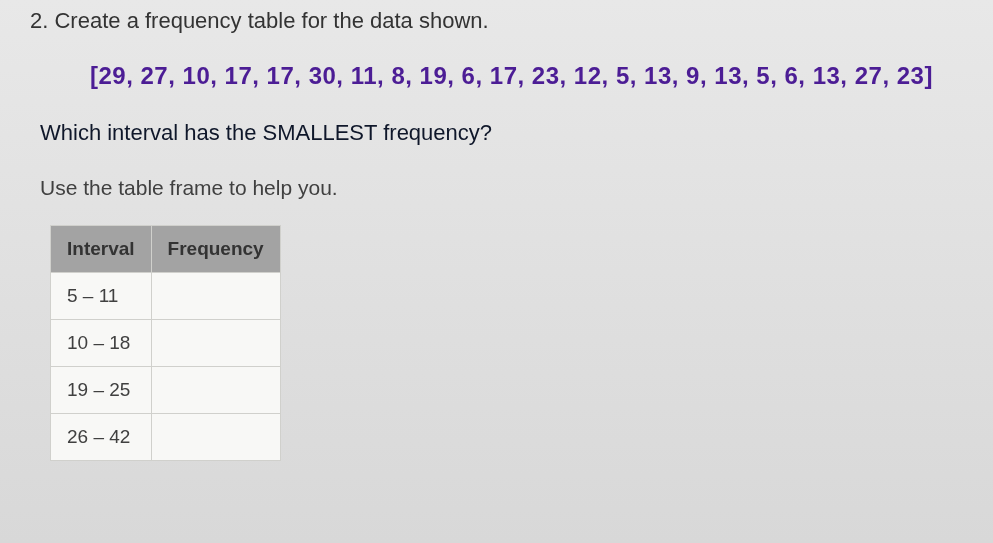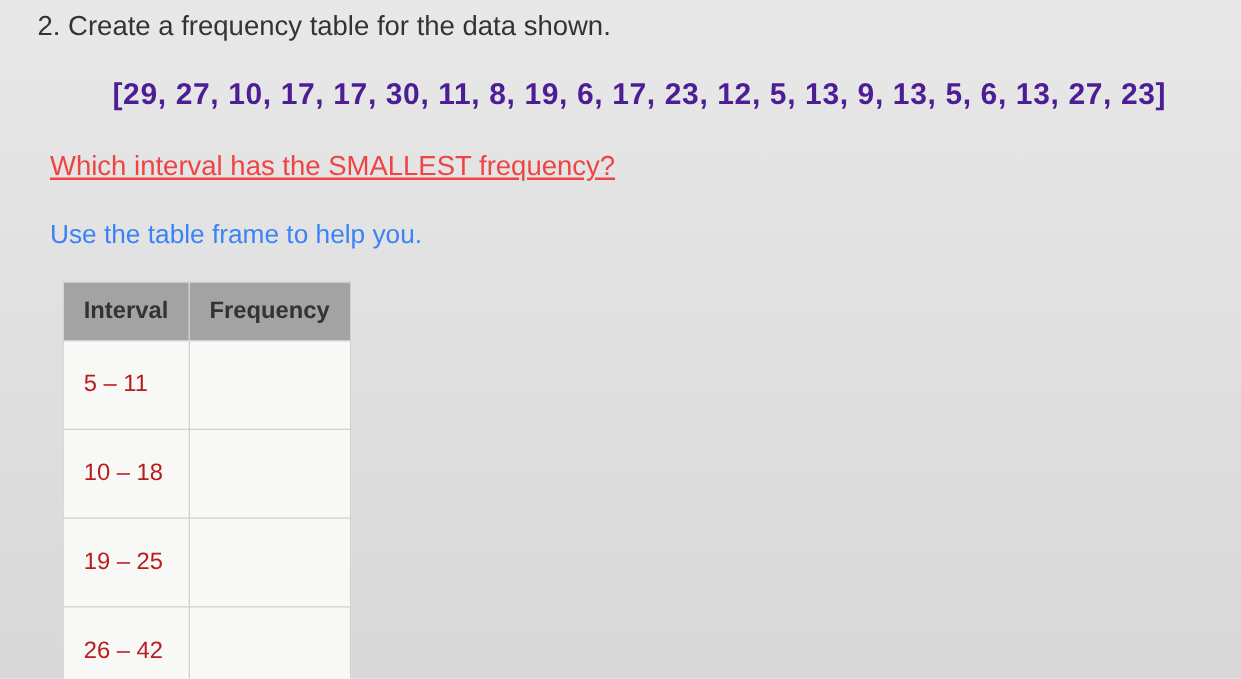--- a/index.html
+++ b/index.html
@@ -28,48 +28,47 @@
       margin-left: 60px;
       margin-bottom: 30px;
       color: #4c1d95;
       letter-spacing: 0.5px;
     }
     .subquestion {
       font-size: 22px;
       font-weight: 400;
       margin-left: 10px;
       margin-bottom: 30px;
-      color: #ef4444;
-      text-decoration: underline;
+      color: #0f172a;
     }
     .instruction {
       font-size: 21px;
       font-weight: 400;
       margin-left: 10px;
       margin-bottom: 25px;
-      color: #3b82f6;
+      color: #404040;
     }
     .freq-table {
       margin-left: 20px;
       border-collapse: collapse;
       background: #f5f5f3;
     }
     .freq-table th {
       background: #a3a3a3;
       padding: 12px 16px;
       font-size: 19px;
       font-weight: 700;
       color: #333;
       text-align: left;
       border: 1px solid #d0d0cc;
     }
     .freq-table td {
-      padding: 24px 16px;
+      padding: 12px 16px;
       font-size: 19px;
-      color: #b91c1c;
+      color: #404040;
       border: 1px solid #d0d0cc;
       background: #f8f8f6;
     }
     .freq-table td.interval-cell {
       min-width: 100px;
     }
     .freq-table td.freq-cell {
       min-width: 110px;
     }
   </style>

